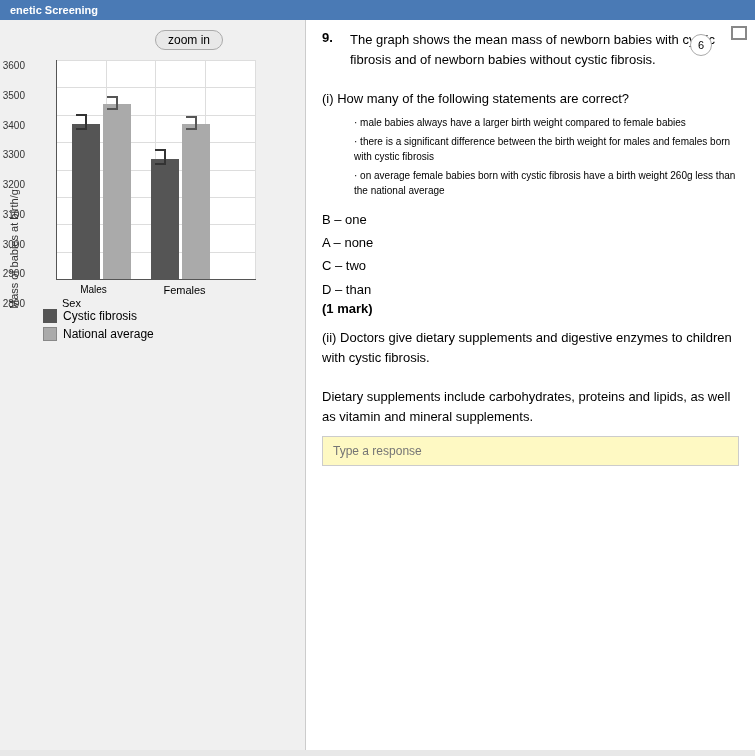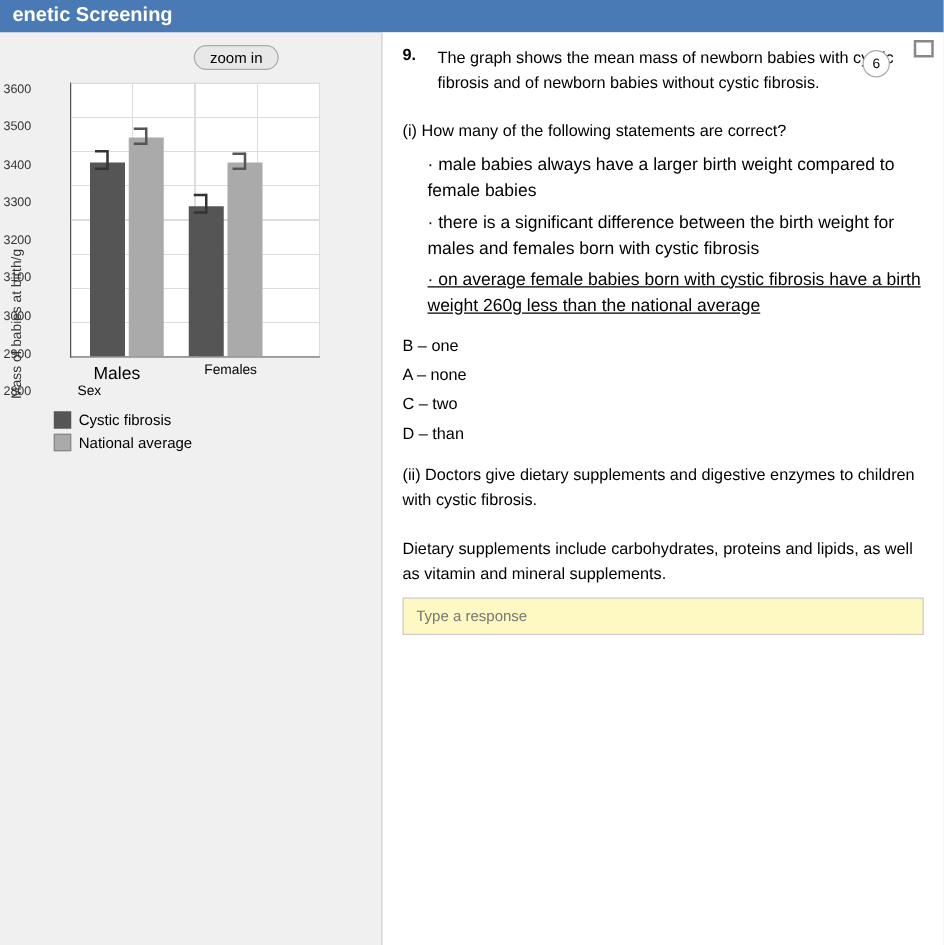--- a/index.html
+++ b/index.html
@@ -8,21 +8,21 @@
       height: 756px;
       font-family: Arial, sans-serif;
       font-size: 13px;
       background: #e8e8e8;
       overflow: hidden;
     }
     .header-bar {
       background: #4a7ab5;
       color: white;
       padding: 4px 10px;
-      font-size: 16px;
+      font-size: 11px;
       font-weight: bold;
     }
     .main-content {
       display: flex;
       background: #f0f0f0;
       height: calc(756px - 26px);
     }
     .left-panel {
       width: 305px;
       padding: 10px 8px;
@@ -70,21 +70,20 @@
       flex-direction: column;
       justify-content: space-between;
     }
     .y-label {
       font-size: 10px;
       color: #333;
       text-align: right;
       width: 34px;
     }
     .legend {
-      margin-top: 10px;
       margin-left: 35px;
     }
     .legend-item {
       display: flex;
       align-items: center;
       gap: 6px;
       margin-bottom: 4px;
       font-size: 12px;
     }
     .legend-box {
@@ -111,23 +110,23 @@
     .q-text {
       font-size: 13px;
       line-height: 1.5;
     }
     .sub-question {
       font-size: 13px;
       margin-top: 20px;
       line-height: 1.5;
     }
     .bullet-item {
-      font-size: 14px;
+      font-size: 10px;
       line-height: 1.5;
-      margin-left: 16px;
+      margin-left: 28px;
       padding-left: 4px;
     }
     .options {
       margin-top: 10px;
       font-size: 13px;
       line-height: 1.8;
     }
     .mark {
       font-weight: bold;
       font-size: 13px;
@@ -257,21 +256,21 @@
                     <div style="position:absolute; top:-8px; left:50%; transform:translateX(-50%); width:2px; height:14px; background:#555;"></div>
                     <div style="position:absolute; top:-8px; left:50%; transform:translateX(-50%) translateX(-5px); width:10px; height:2px; background:#555;"></div>
                     <div style="position:absolute; top:4px; left:50%; transform:translateX(-50%) translateX(-5px); width:10px; height:2px; background:#555;"></div>
                   </div>
                 </div>
               </div>
             </div>
           </div>
 
           <div style="display:flex; margin-left: 36px; margin-top: 4px; gap: 28px;">
-            <span style="font-size:14px; width:63px; text-align:center;">Males</span>
+            <span style="font-size:10px; width:63px; text-align:center;">Males</span>
             <span style="font-size:11px; width:63px; text-align:center;">Females</span>
           </div>
 
           <div style="margin-left:36px; font-size:11px; margin-top:1px;">Sex</div>
         </div>
       </div>
 
       <div class="legend">
         <div class="legend-item">
           <div class="legend-box" style="background:#555;"></div>
@@ -294,30 +293,31 @@
 
     
     <div class="sub-question">
       <span>(i) How many of the following statements are correct?</span>
     </div>
 
     
     <div style="margin-top: 6px;">
       <div class="bullet-item">· male babies always have a larger birth weight compared to female babies</div>
       <div class="bullet-item" style="margin-top:4px;">· there is a significant difference between the birth weight for males and females born with cystic fibrosis</div>
-      <div class="bullet-item" style="margin-top:4px;text-decoration:underline;">· on average female babies born with cystic fibrosis have a birth weight 260g less than the national average</div>
+      <div class="bullet-item" style="margin-top:4px;">· on average female babies born with cystic fibrosis have a birth weight 260g less than the national average</div>
     </div>
 
     
     <div class="options">
       <div>B – one</div>
       <div>A – none</div>
       <div>C – two</div>
       <div>D – than</div>
     </div>
+    <div class="mark">(1 mark)</div>
 
     
     <div class="sub-question" style="margin-top:12px;">
       <span>(ii) Doctors give dietary supplements and digestive enzymes to children with cystic fibrosis.</span>
     </div>
     <div class="sub-question">
       <span>Dietary supplements include carbohydrates, proteins and lipids, as well as vitamin and mineral supplements.</span>
     </div>
 
     

